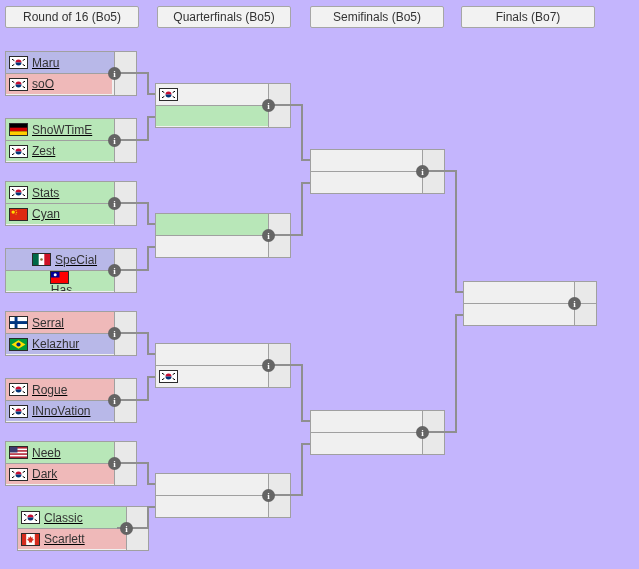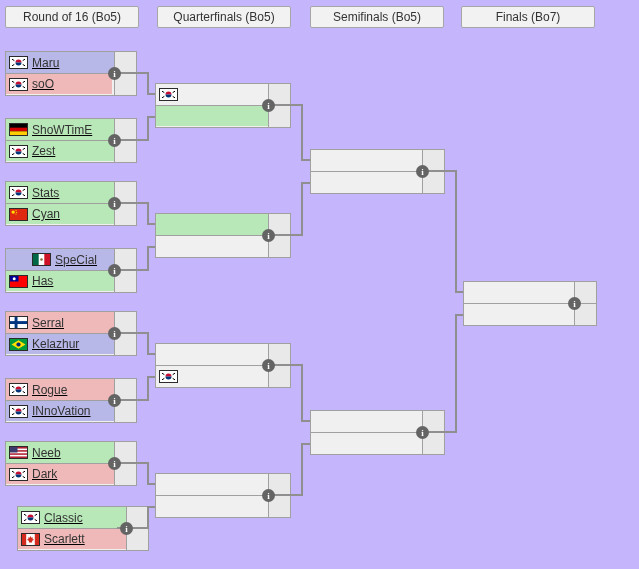--- a/index.html
+++ b/index.html
@@ -137,21 +137,21 @@
         <span class="flag">
           <svg width="17" height="11" viewBox="0 0 17 11">
             <rect width="17" height="11" fill="#fff"></rect>
             <rect width="5.7" height="11" fill="#006847"></rect>
             <rect x="11.3" width="5.7" height="11" fill="#ce1126"></rect>
             <circle cx="8.5" cy="5.5" r="1.3" fill="#8a6d3b"></circle>
           </svg>
         </span>
         <span class="pname">SpeCial</span>
       </div>
-      <div class="slot bottom" style="margin-right: 22px; background: rgb(184, 231, 184);">
+      <div class="slot bottom" style="margin-right: 22px; background: rgb(184, 231, 184); flex-direction: column;">
         <span class="flag">
           <svg width="17" height="11" viewBox="0 0 17 11">
             <rect width="17" height="11" fill="#fe0000"></rect>
             <rect width="8.5" height="5.5" fill="#000095"></rect>
             <circle cx="4.2" cy="2.7" r="1.5" fill="#fff"></circle>
           </svg>
         </span>
         <span class="pname">Has</span>
       </div>
       <div class="scorecol">

